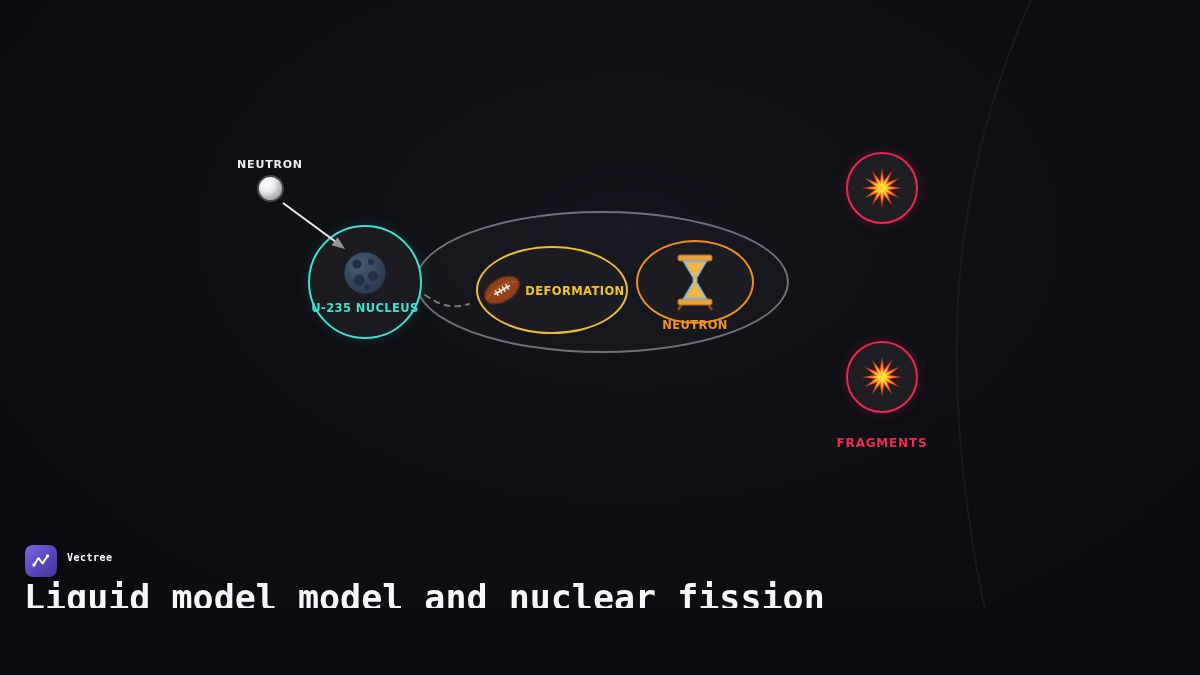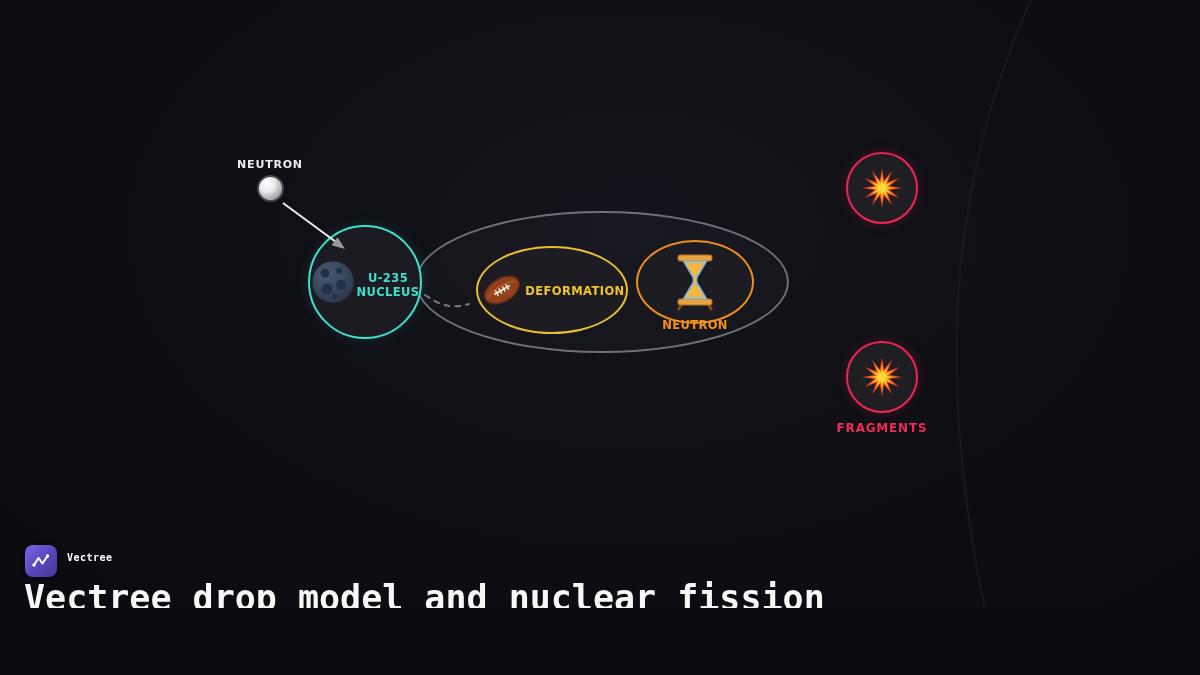--- a/index.html
+++ b/index.html
@@ -19,21 +19,21 @@
   #neutron-label{left:225px;top:158px;width:90px;color:#ececf0;z-index:4;}
   #neutron-sphere{
     left:257px;top:175px;width:27px;height:27px;border-radius:50%;z-index:4;
     background:radial-gradient(circle at 34% 30%, #ffffff 0%, #ececee 35%, #b9b9bd 62%, #77777e 100%);
     border:2px solid #46464e;box-sizing:border-box;
   }
 
   #nucleus-circle{
     left:308px;top:225px;width:114px;height:114px;border-radius:50%;box-sizing:border-box;
     border:2px solid #3fe0cf;background:#1b1b21;z-index:2;
-    display:flex;flex-direction:row;align-items:center;justify-content:center;
+    display:flex;flex-direction:column;align-items:center;justify-content:center;
     box-shadow:0 0 14px rgba(63,224,207,.12);
   }
   #nucleus-circle .node-label{color:#3fe0cf;margin-top:5px;}
 
   #outer-ellipse{
     left:415px;top:211px;width:374px;height:142px;border-radius:50%;box-sizing:border-box;
     border:2px solid #70707a;background:rgba(255,255,255,0.02);z-index:1;
   }
   #deformation-ellipse{
     left:476px;top:246px;width:152px;height:88px;border-radius:50%;box-sizing:border-box;
@@ -50,21 +50,21 @@
   #scission-label{left:629px;top:318px;width:132px;color:#f5921e;z-index:4;}
 
   .fragment-circle{
     width:72px;height:72px;border-radius:50%;box-sizing:border-box;
     border:2.5px solid #ee2552;background:#1e1e23;z-index:2;
     display:flex;align-items:center;justify-content:center;
     box-shadow:0 0 12px rgba(238,37,82,.22);
   }
   #fragment-top{left:846px;top:152px;}
   #fragment-bottom{left:846px;top:341px;}
-  #fragments-label{left:812px;top:421px;width:140px;color:#ee2a56;font-size:12px;z-index:4;}
+  #fragments-label{left:812px;top:436px;width:140px;color:#ee2a56;font-size:12px;z-index:4;}
 
   
   #bg-arc{left:0;top:0;z-index:0;pointer-events:none;}
   #lines-overlay{left:0;top:0;z-index:3;pointer-events:none;}
 
   
   #brand-logo{
     left:25px;top:545px;width:32px;height:32px;border-radius:8px;z-index:5;
     background:linear-gradient(135deg,#7a68e8 0%,#5546b8 55%,#453697 100%);
     display:flex;align-items:center;justify-content:center;
@@ -186,17 +186,17 @@
       <svg width="20" height="20" viewBox="0 0 20 20">
         <path d="M3 14 L7.5 7 L11.5 12.5 L16.5 5" stroke="#ffffff" stroke-width="2" fill="none" stroke-linecap="round" stroke-linejoin="round"></path>
         <circle cx="3" cy="14" r="1.7" fill="#ffffff"></circle>
         <circle cx="16.5" cy="5" r="1.7" fill="#ffffff"></circle>
       </svg>
     </span>
   </div>
   <div id="brand-name" class="abs">Vectree</div>
 
   <div id="page-title" class="abs">
-    <div>Vectree drop model and nuclear fission</div>
+    <div>Liquid model model and nuclear fission</div>
   </div>
 
 
 </div>
 
 </body></html>

